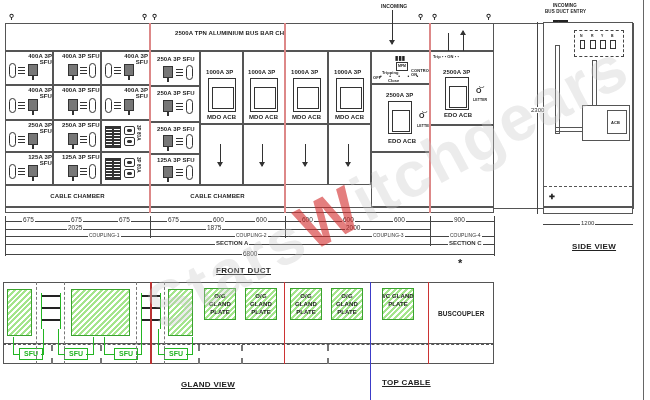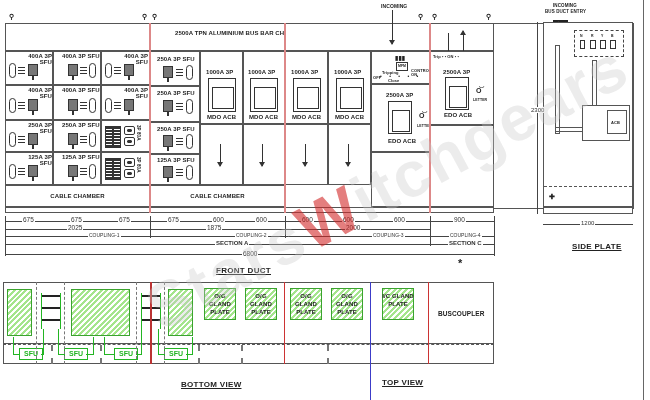--- a/index.html
+++ b/index.html
@@ -313,21 +313,21 @@
   <div class="box" style="left:582px;top:105px;width:48px;height:36px;border-width:1px;"></div>
   <div class="box" style="left:607px;top:110px;width:20px;height:24px;border-width:1px;"></div>
   <div class="t" style="left:611px;top:120px;font-size:4px;">ACB</div>
 
   <div class="tick" style="left:537px;top:22px;height:192px;"></div>
   <div class="dimtxt" style="left:530px;top:107px;font-size:6px;">2300</div>
 
   <div class="dimline" style="left:543px;top:224px;width:90px;"></div>
   <div class="dimtxt" style="left:580px;top:220px;font-size:6px;">1200</div>
 
-  <div class="t title" style="left:572px;top:242px;">SIDE PLATE</div>
+  <div class="t title" style="left:572px;top:242px;">SIDE VIEW</div>
 
   <div class="abs" style="left:643px;top:0px;width:1px;height:400px;background:#666;"></div>
 </div>
 
 <div>
   <div class="box" style="left:3px;top:282px;width:491px;height:62px;border-width:1px;"></div>
   <div class="dash-h" style="left:3px;top:344px;width:491px;border-top-color:#555;"></div>
   <div class="dash-h" style="left:3px;top:344px;width:0;"></div>
   <div class="abs" style="left:3px;top:344px;width:491px;height:20px;border-left:1px solid #555;border-right:1px solid #555;border-bottom:1px solid #555;box-sizing:border-box;"></div>
 
@@ -374,19 +374,19 @@
   <div class="t tc" style="left:382px;top:292px;width:32px;white-space:normal;line-height:8px;font-size:6px;">I/C GLAND PLATE</div>
 
   <div class="t" style="left:438px;top:310px;font-size:6.5px;">BUSCOUPLER</div>
 
   <div class="redline" style="left:150px;top:282px;height:82px;width:1.5px;background:#b33;"></div>
   <div class="redline" style="left:284px;top:282px;height:82px;width:1px;background:#c33;"></div>
   <div class="redline" style="left:428px;top:282px;height:82px;width:1px;background:#c33;"></div>
 
   <div class="abs" style="left:370px;top:282px;width:1px;height:118px;background:#3c3cc8;"></div>
 
-  <div class="t title" style="left:181px;top:380px;">BOTTOM VIEW</div>
-  <div class="t title" style="left:382px;top:378px;">TOP VIEW</div>
+  <div class="t title" style="left:181px;top:380px;">GLAND VIEW</div>
+  <div class="t title" style="left:382px;top:378px;">TOP CABLE</div>
 </div>
 
 <div class="watermark" style="left:120px;top:150px;">
   <span>Stars</span><span class="w">W</span><span>itchgears</span>
 </div>
 
 </body></html>

